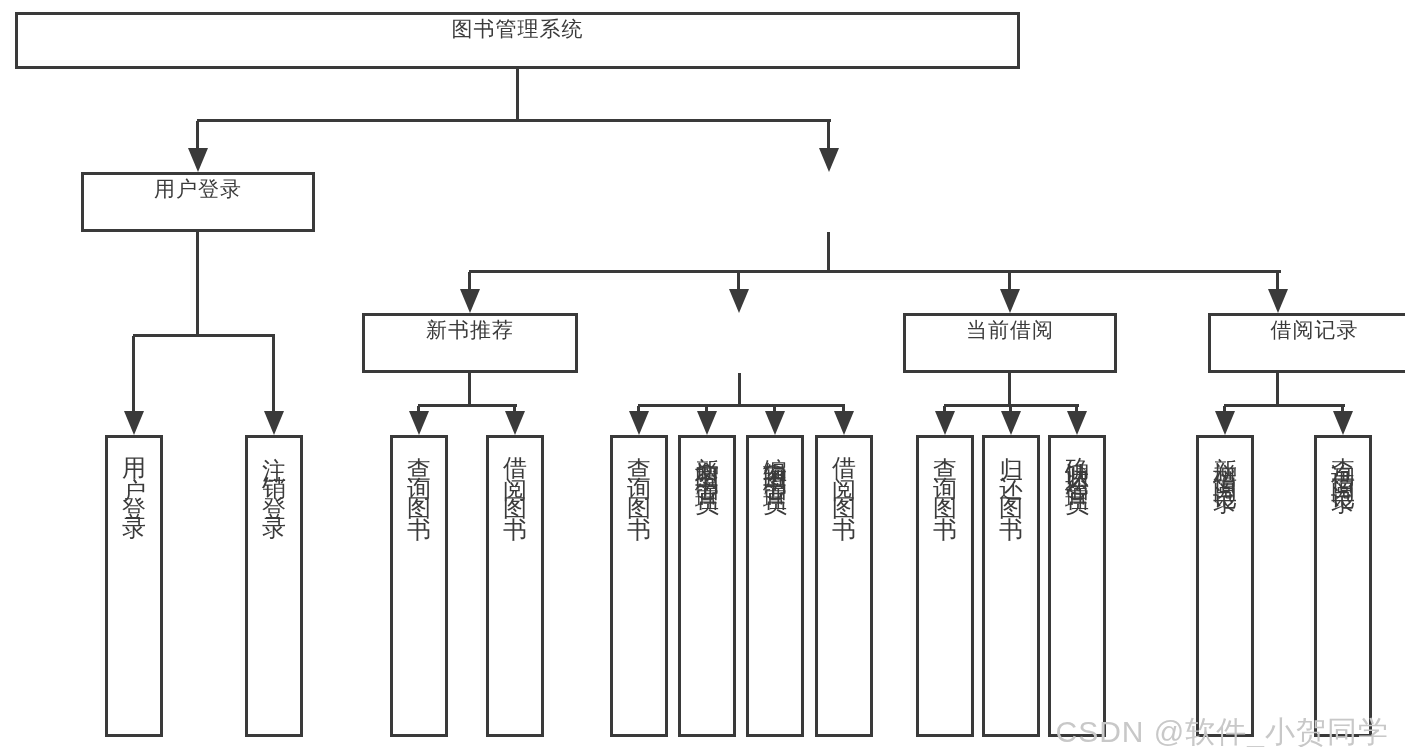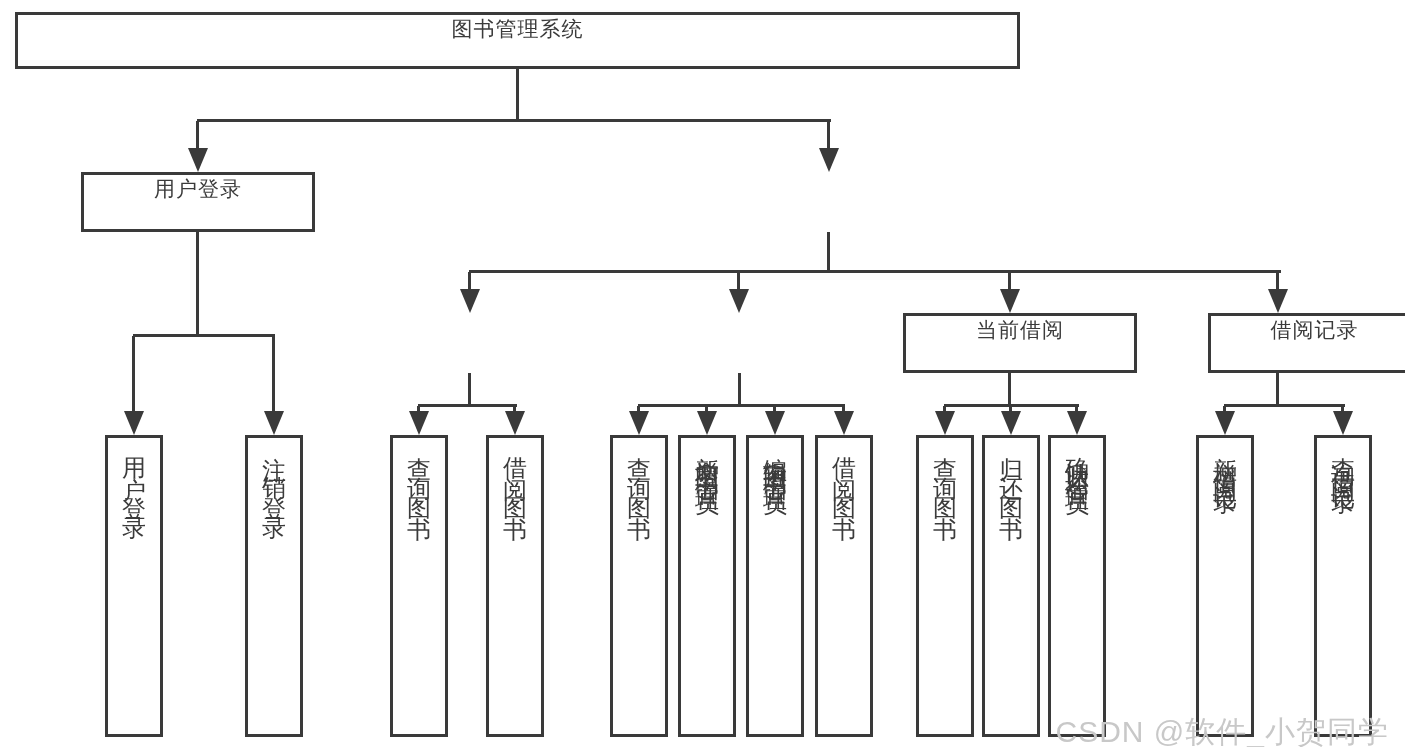--- a/index.html
+++ b/index.html
@@ -86,21 +86,24 @@
   <div class="hline" style="left:469px;top:270px;width:812px;"></div>
   <div class="vline" style="left:468px;top:272px;height:20px;"></div>
   <div class="arrow" style="left:470px;top:289px;"></div>
   <div class="vline" style="left:737px;top:272px;height:20px;"></div>
   <div class="arrow" style="left:739px;top:289px;"></div>
   <div class="vline" style="left:1008px;top:272px;height:20px;"></div>
   <div class="arrow" style="left:1010px;top:289px;"></div>
   <div class="vline" style="left:1276px;top:272px;height:20px;"></div>
   <div class="arrow" style="left:1278px;top:289px;"></div>
 
-  <div class="box" style="left:903px;top:313px;width:234px;height:60px;">
+  <div class="box" style="left:362px;top:313px;width:216px;height:60px;">
+    <span>新书推荐</span>
+  </div>
+  <div class="box" style="left:903px;top:313px;width:214px;height:60px;">
     <span>当前借阅</span>
   </div>
   <div class="box" style="left:1208px;top:313px;width:213px;height:60px;">
     <span>借阅记录</span>
   </div>
 
   <div class="vline" style="left:468px;top:373px;height:33px;"></div>
   <div class="hline" style="left:418px;top:404px;width:99px;"></div>
   <div class="vline" style="left:417px;top:406px;height:7px;"></div>
   <div class="arrow" style="left:419px;top:411px;"></div>

